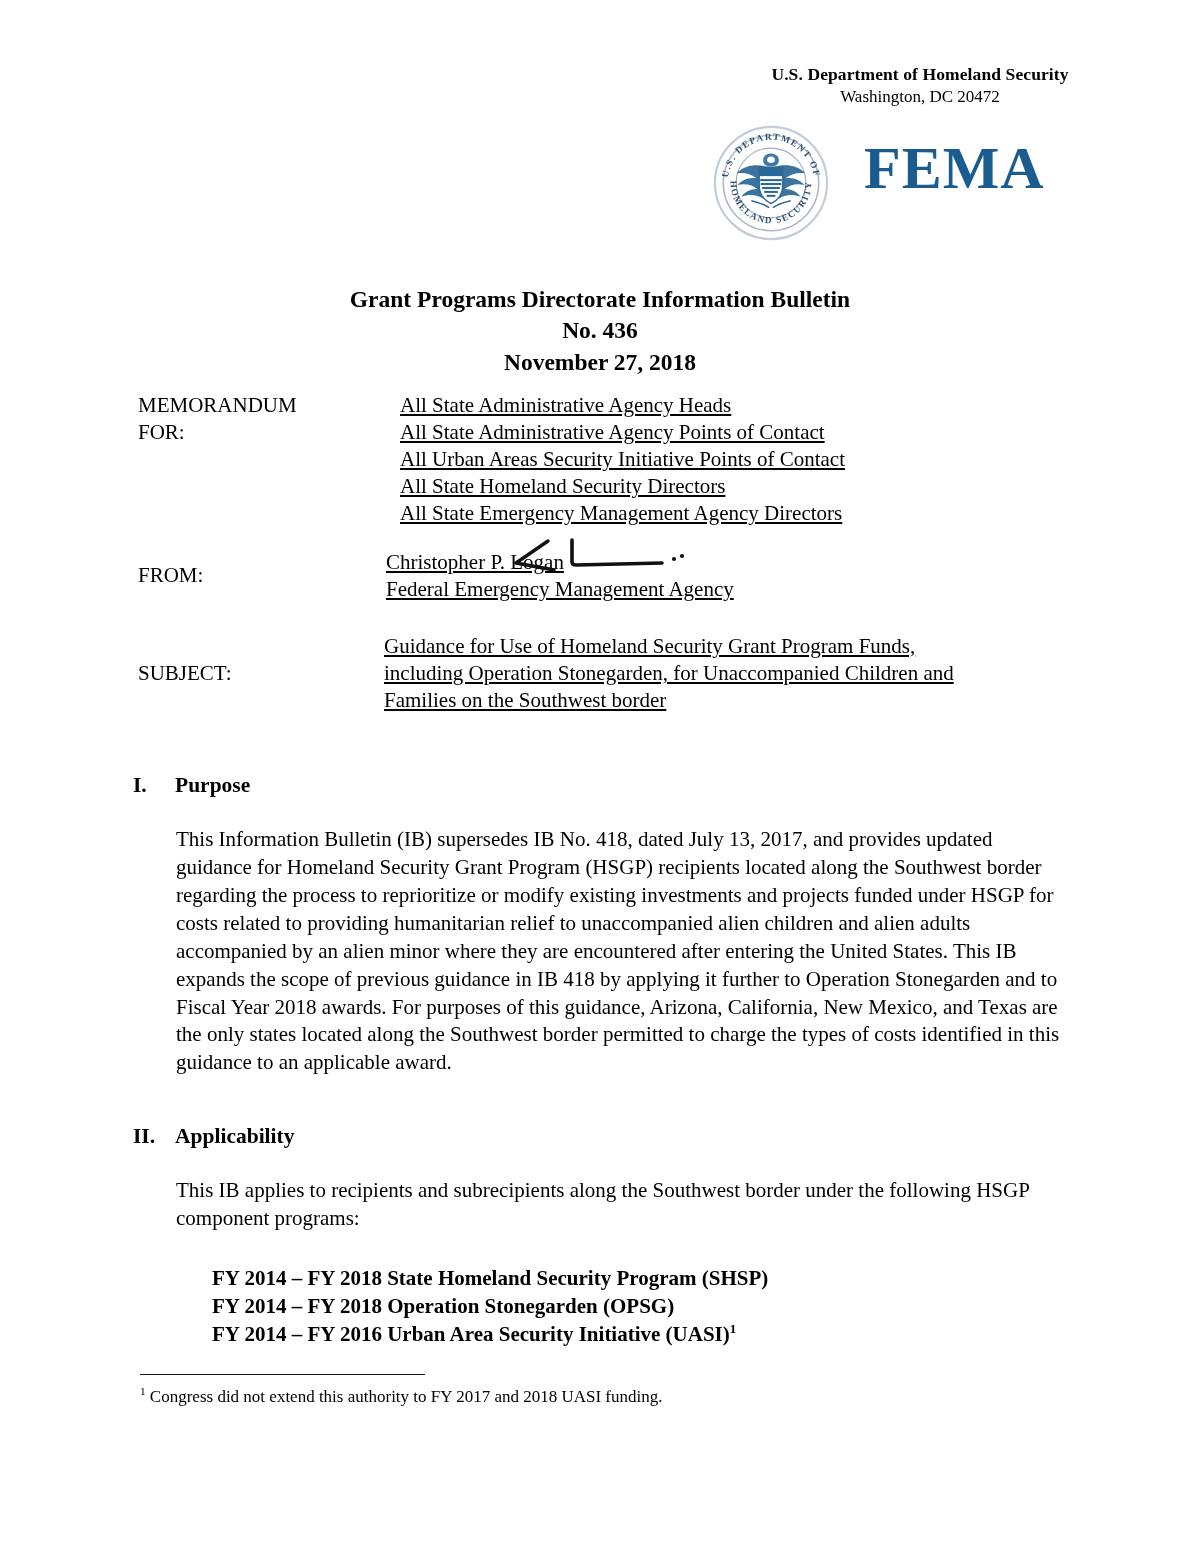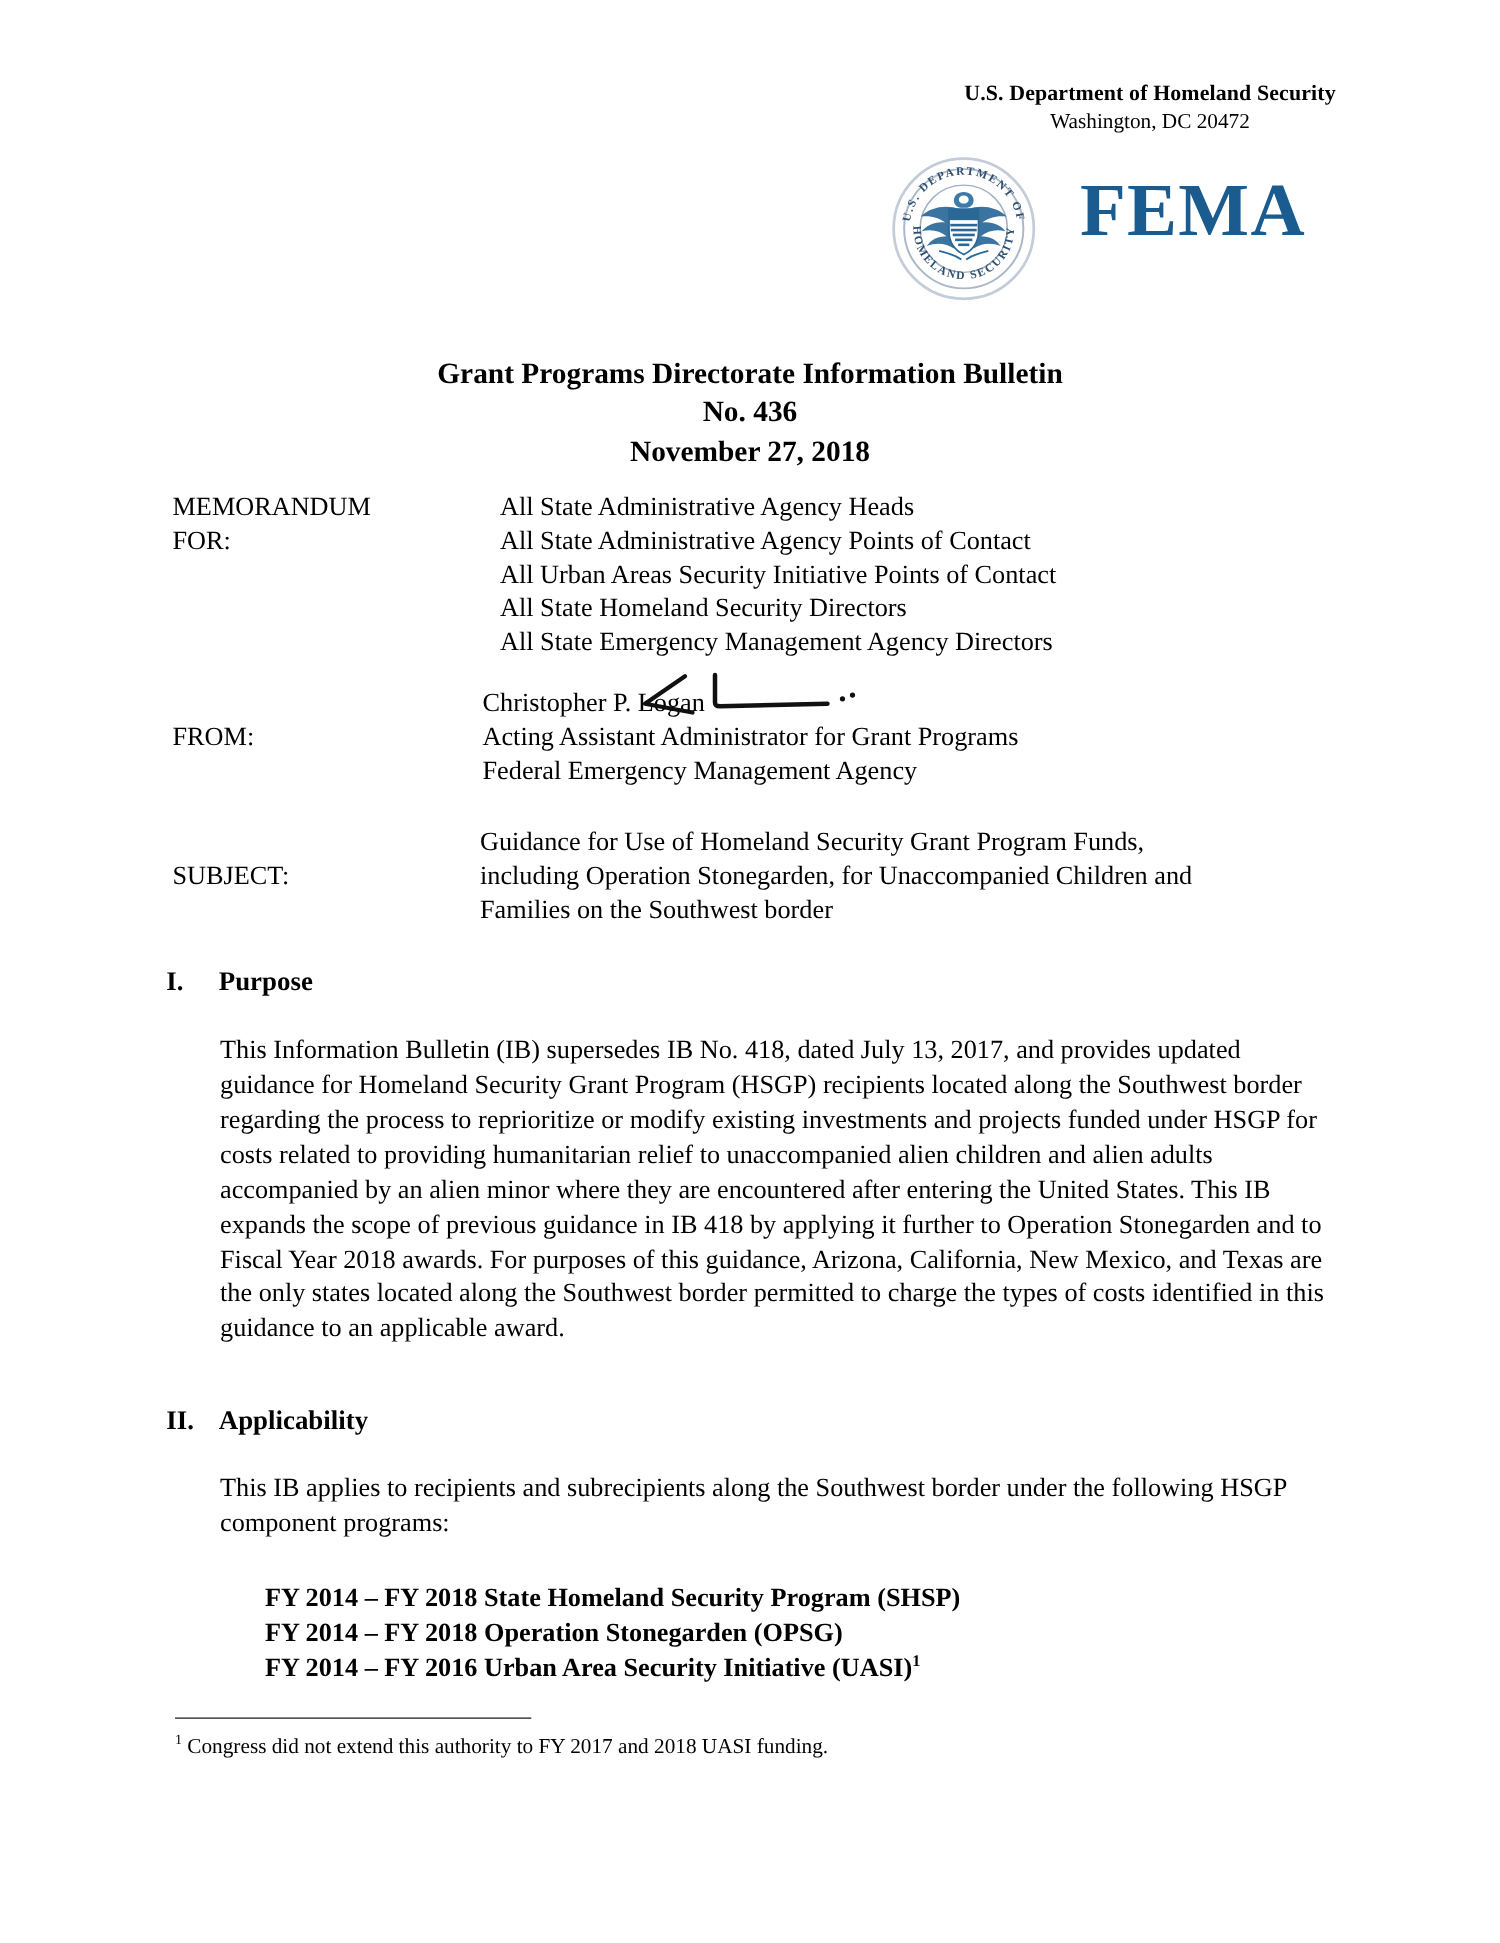--- a/index.html
+++ b/index.html
@@ -97,21 +97,21 @@
     box-sizing: border-box;
     font-size: 21px;
     line-height: 1.285;
     flex: 0 0 282px;
   }
   .memo-value {
     font-size: 21px;
     line-height: 1.285;
     position: relative;
   }
-  .memo-value .ln { white-space: nowrap; display: block; }
+  .memo-value .ln { white-space: nowrap; display: block; text-decoration: underline; }
   .row-for .memo-value { padding-left: 118px; }
   .row-from { margin-top: 22px; }
   .row-from .memo-value { padding-left: 104px; }
   .row-subject { margin-top: 30px; }
   .row-subject .memo-value { padding-left: 102px; width: 680px; }
   .row-subject .memo-value .ln { white-space: normal; }
 
   .signature {
     position: absolute;
     left: 220px;
@@ -240,21 +240,20 @@
   <div class="memo-row row-from centered-label">
     <div class="memo-label">FROM:</div>
     <div class="memo-value">
       <svg class="signature" viewBox="0 0 210 42">
         <path d="M46 4 L14 26 L52 33" stroke="#111111" stroke-width="3.4" fill="none" stroke-linecap="round" stroke-linejoin="round"></path>
         <path d="M70 3 L70 25 C70 27 71 28 74 28 L160 26" stroke="#111111" stroke-width="3.6" fill="none" stroke-linecap="round" stroke-linejoin="round"></path>
         <circle cx="172" cy="22" r="2.1" fill="#111111"></circle>
         <circle cx="180" cy="19" r="2.1" fill="#111111"></circle>
       </svg>
       <span class="ln">Christopher P. Logan</span>
-      <span class="ln">Acting Assistant Administrator for Grant Programs</span>
       <span class="ln">Federal Emergency Management Agency</span>
     </div>
   </div>
 
   <div class="memo-row row-subject centered-label">
     <div class="memo-label">SUBJECT:</div>
     <div class="memo-value">
       <span class="ln">Guidance for Use of Homeland Security Grant Program Funds,</span>
       <span class="ln">including Operation Stonegarden, for Unaccompanied Children and</span>
       <span class="ln">Families on the Southwest border</span>

